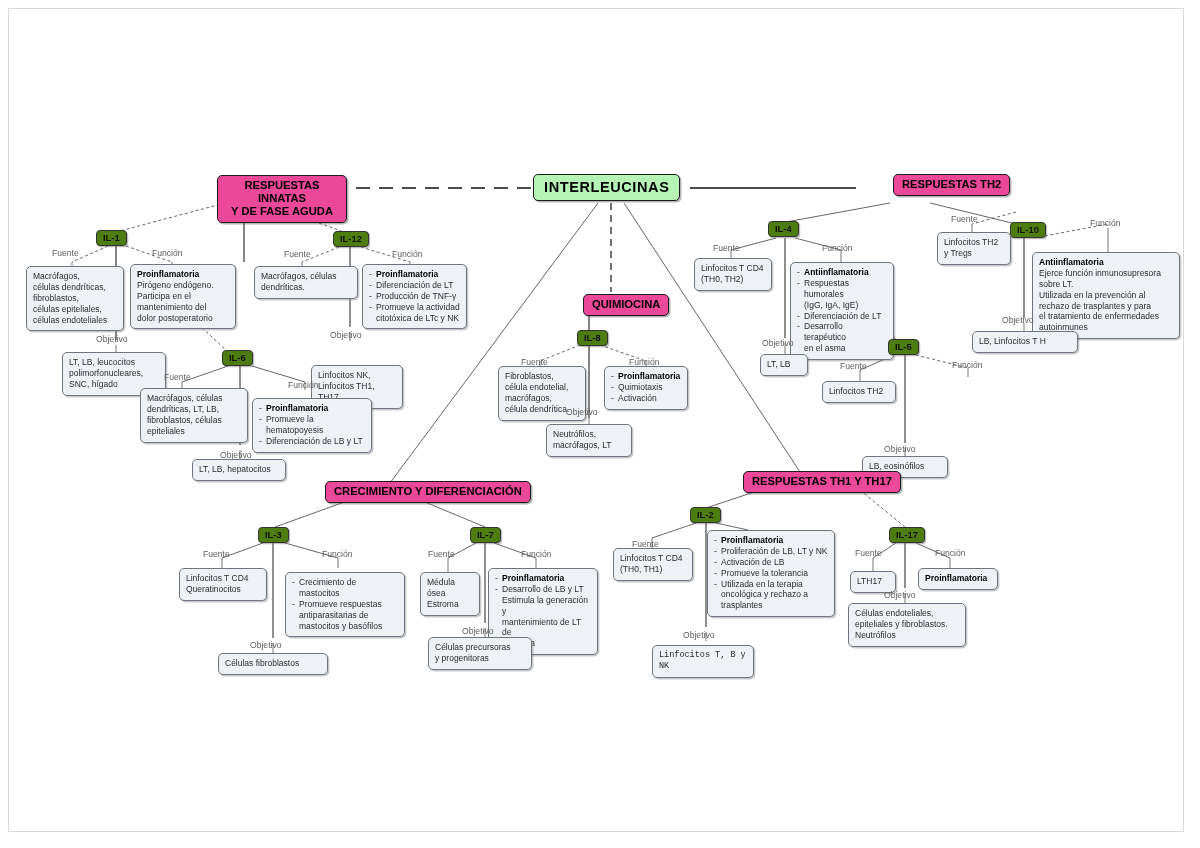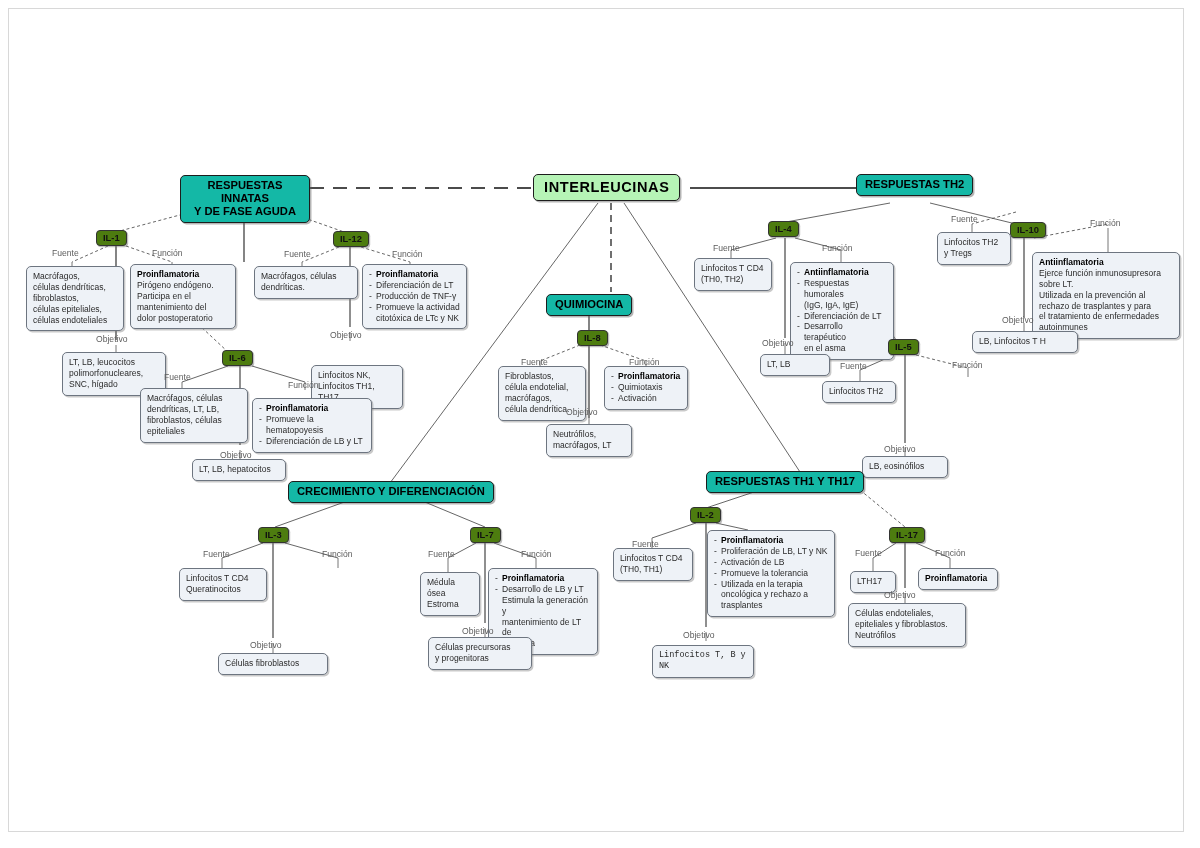--- a/index.html
+++ b/index.html
@@ -12,24 +12,25 @@
 
   
   .root{
     background:#b6f4b6;border:1.4px solid #1d1d1d;border-radius:5px;
     font-weight:bold;font-size:14.5px;letter-spacing:.6px;color:#000;
     padding:4px 10px 5px 10px;text-align:center;white-space:nowrap;
     box-shadow:1.5px 1.5px 0 rgba(90,90,90,.45);
   }
   
   .cat{
-    background:#14b8a6;border:1.3px solid #1d1d1d;border-radius:5px;
+    background:#ec4899;border:1.3px solid #1d1d1d;border-radius:5px;
     font-weight:bold;font-size:11.2px;color:#000;text-align:center;
     padding:3px 8px 4px 8px;white-space:nowrap;line-height:1.15;
     box-shadow:1.5px 1.5px 0 rgba(90,90,90,.45);
+    margin-left:37px;
   }
   .cat.two{white-space:normal;}
   
   .il{
     background:#4d7c0f;border:1.1px solid #333;border-radius:4px;
     font-weight:bold;font-size:9.4px;color:#111;
     padding:1px 6px 2px 6px;white-space:nowrap;
     box-shadow:1.2px 1.2px 0 rgba(110,110,110,.45);
   }
   
@@ -268,21 +269,21 @@
     <ul>
       <li><b>Antiinflamatoria</b></li>
       <li class="plain">Respuestas humorales
 (IgG, IgA, IgE)</li>
       <li class="plain">Diferenciación de LT</li>
       <li class="plain">Desarrollo terapéutico
 en el asma</li>
     </ul>
   </div>
   <div class="lbl" style="left:762px;top:338px;">Objetivo</div>
-  <div class="node box" style="left:760px;top:354px;width:70px;">
+  <div class="node box" style="left:760px;top:354px;width:48px;">
     <div class="plain">LT, LB</div>
   </div>
 
   <div class="node il" style="left:1010px;top:222px;">IL-10</div>
   <div class="lbl" style="left:951px;top:214px;">Fuente</div>
   <div class="lbl" style="left:1090px;top:218px;">Función</div>
   <div class="node box" style="left:937px;top:232px;width:74px;">
     <div class="plain">Linfocitos TH2
 y Tregs</div>
   </div>
@@ -313,20 +314,28 @@
 
   <div class="node cat" style="left:288px;top:481px;">CRECIMIENTO Y DIFERENCIACIÓN</div>
 
   <div class="node il" style="left:258px;top:527px;">IL-3</div>
   <div class="lbl" style="left:203px;top:549px;">Fuente</div>
   <div class="lbl" style="left:322px;top:549px;">Función</div>
   <div class="node box" style="left:179px;top:568px;width:88px;">
     <div class="plain">Linfocitos T CD4
 Queratinocitos</div>
   </div>
+  <div class="node box" style="left:285px;top:572px;width:120px;">
+    <ul>
+      <li class="plain">Crecimiento de mastocitos</li>
+      <li class="plain">Promueve respuestas
+antiparasitarias de
+mastocitos y basófilos</li>
+    </ul>
+  </div>
   <div class="lbl" style="left:250px;top:640px;">Objetivo</div>
   <div class="node box" style="left:218px;top:653px;width:110px;">
     <div class="plain">Células fibroblastos</div>
   </div>
 
   <div class="node il" style="left:470px;top:527px;">IL-7</div>
   <div class="lbl" style="left:428px;top:549px;">Fuente</div>
   <div class="lbl" style="left:521px;top:549px;">Función</div>
   <div class="node box" style="left:420px;top:572px;width:60px;">
     <div class="plain">Médula ósea

